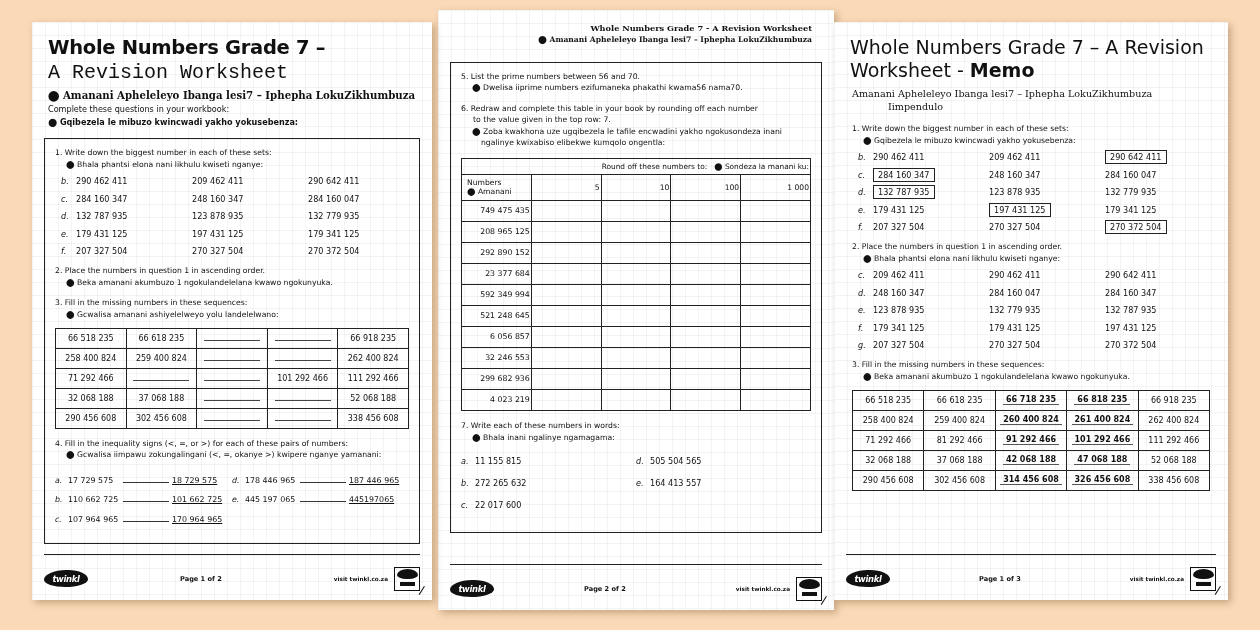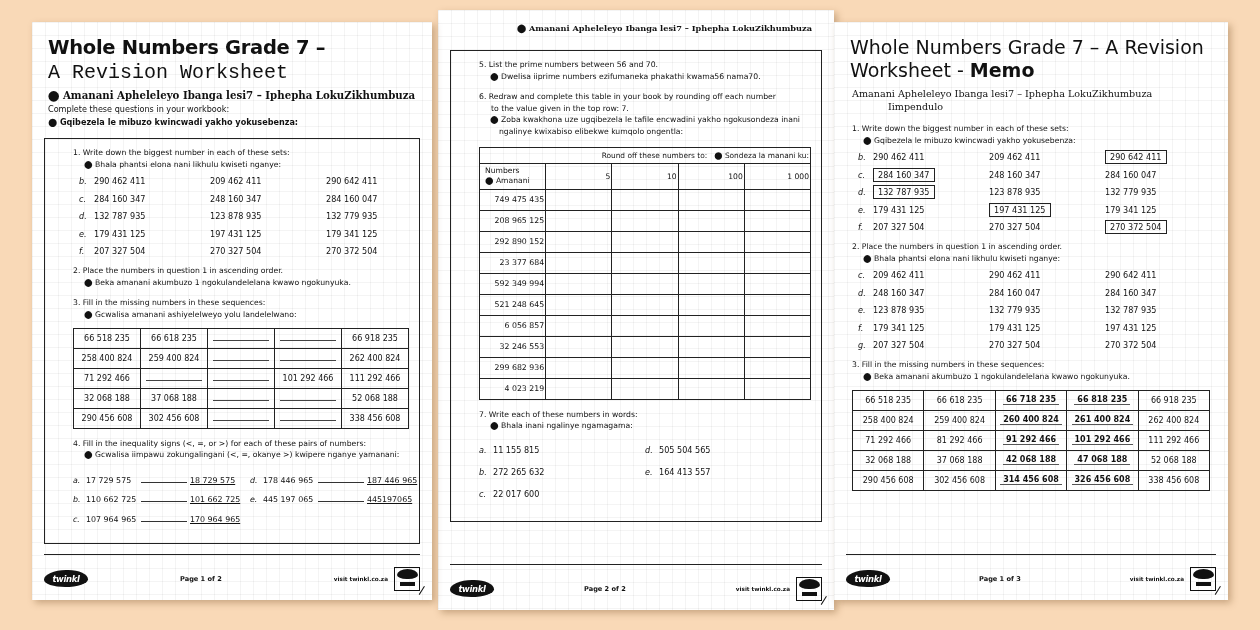--- a/index.html
+++ b/index.html
@@ -93,21 +93,21 @@
     line-height:1.5;
     color:#111;
     padding:12px 22px 0 0;
   }
   .runhead div:nth-child(2) { font-size:7.6px; }
 
   
   .qbox {
     border:1.2px solid #222;
     margin:9px 12px 0 12px;
-    padding:8px 10px 10px 28px;
+    padding:8px 10px 10px 10px;
     background:transparent;
   }
 
   .q {
     font-family:"DejaVu Sans", sans-serif;
     font-size:7.7px;
     line-height:1.5;
     color:#111;
     margin:0 0 0 0;
   }
@@ -453,20 +453,21 @@
       <div class="stamp">
         <div class="blob"></div>
           <div class="bar"></div>
           <div class="tick"></div>
       </div>
     </div>
   </div>
 
   <div class="sheet" id="page-mid">
     <div class="runhead">
+      <div>Whole Numbers Grade 7 - A Revision Worksheet</div>
       <div>
         <span>⬤</span>
         <span>Amanani Apheleleyo Ibanga lesi7 – Iphepha LokuZikhumbuza</span>
       </div>
     </div>
 
     <div class="qbox" style="margin-top:16px;">
 
       <div class="q-block">
         <div class="q q-en">5.  List the prime numbers between 56 and 70.</div>

